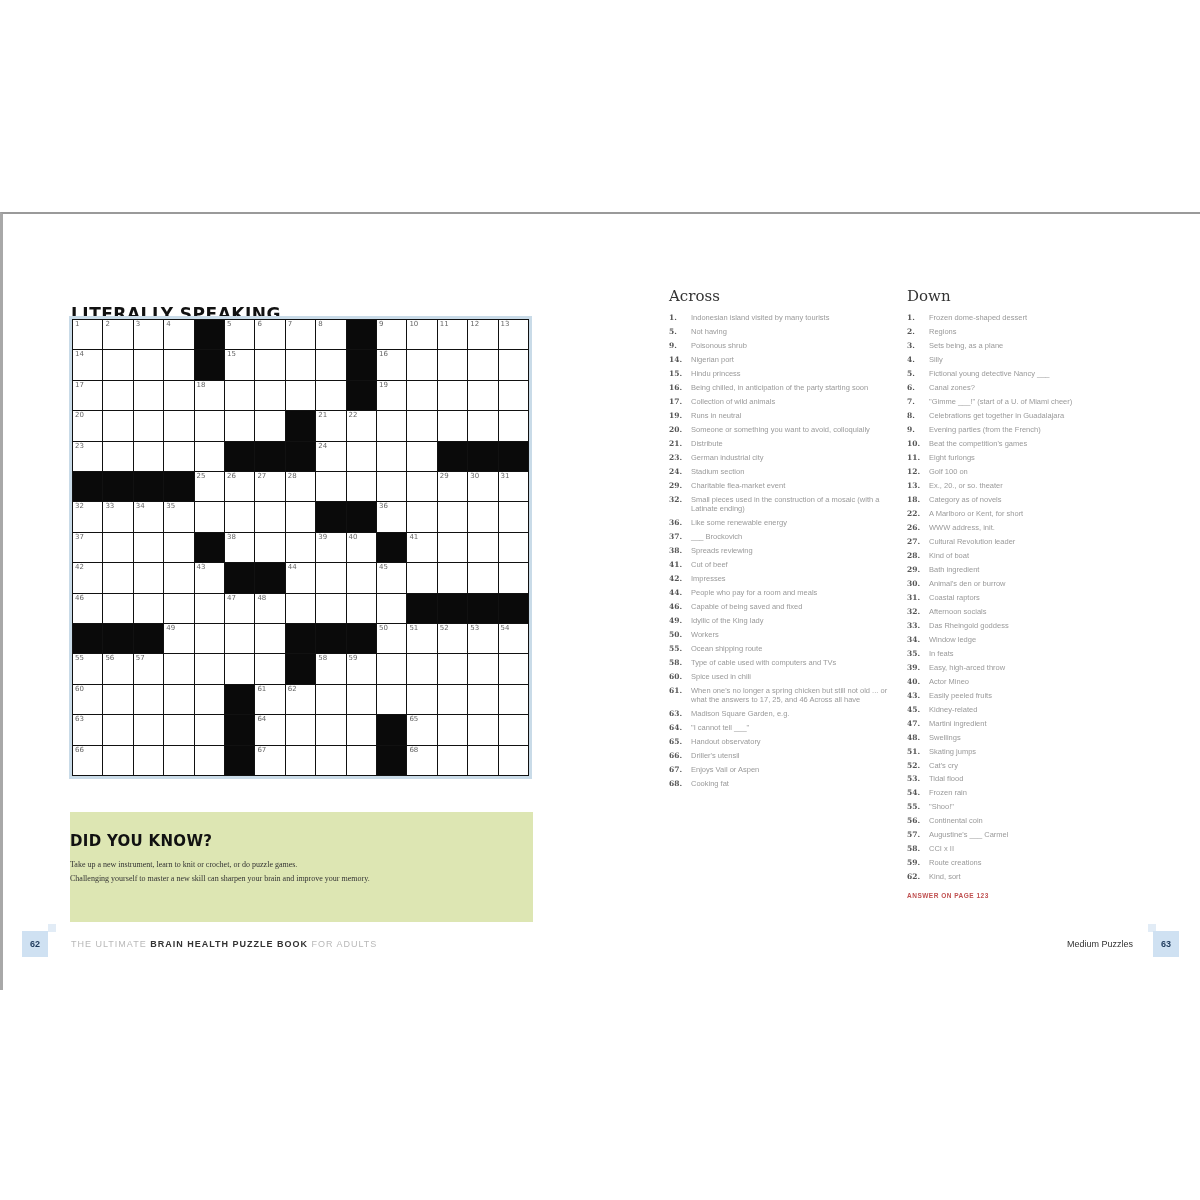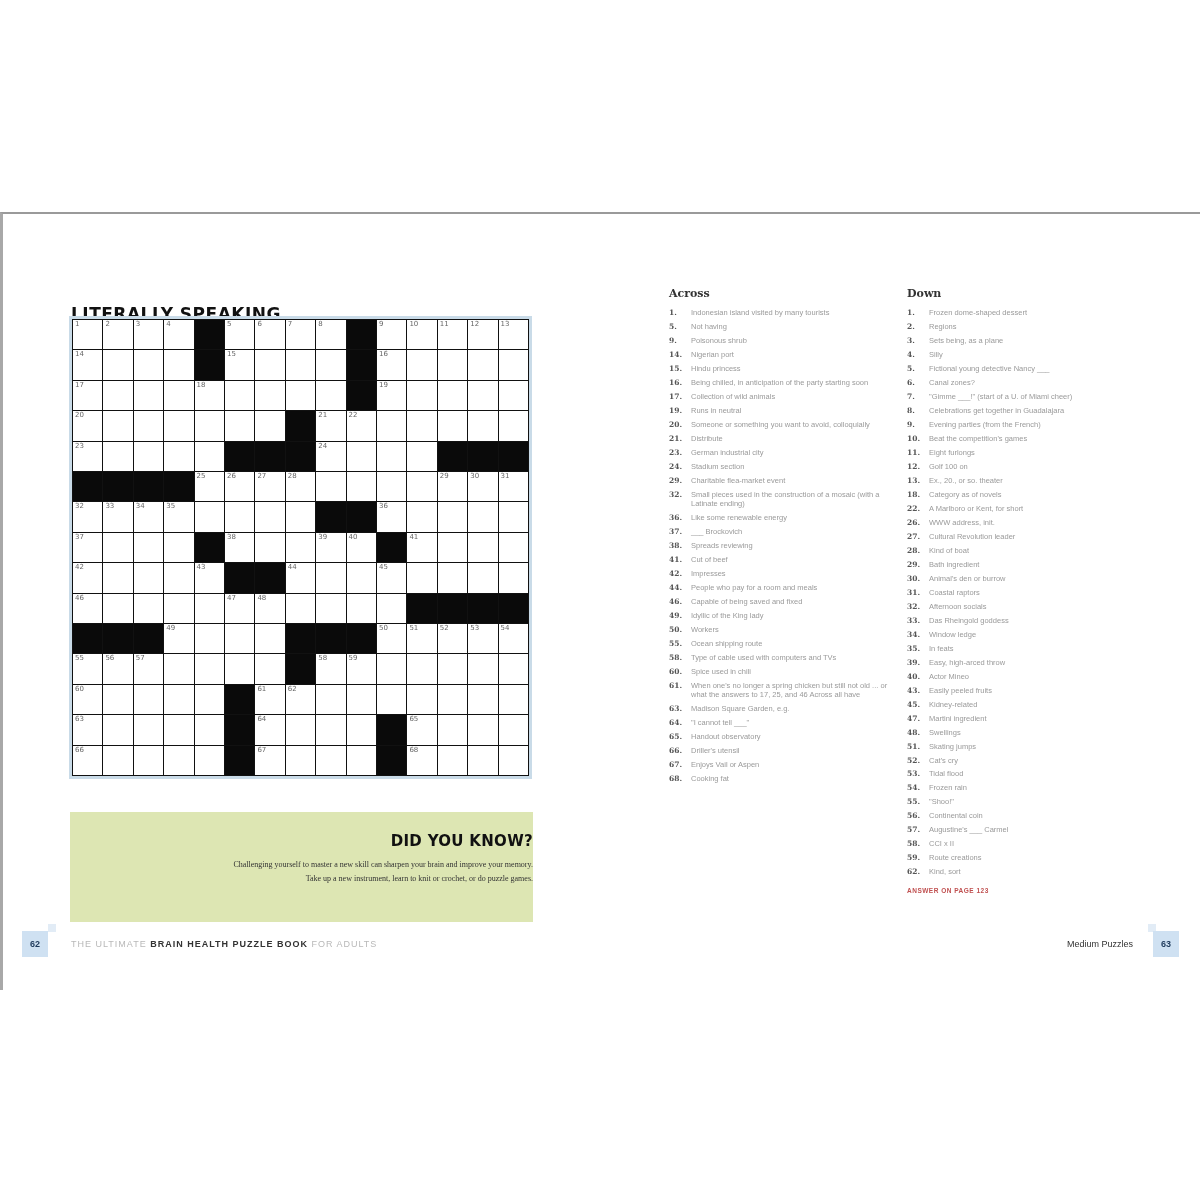--- a/index.html
+++ b/index.html
@@ -24,33 +24,33 @@
     width:457px; height:457px; background:#111; gap:1px; box-sizing:border-box; border:1px solid #111;
   }
   .cell { background:#fff; position:relative; }
   .cell.black { background:#0a0a0a; }
   .cell .num {
     position:absolute; left:2px; top:1px; font-size:7px; color:#666;
     font-family:"DejaVu Sans", sans-serif; line-height:1;
   }
   .dyk {
     position:absolute; left:70px; top:812px; width:463px; height:110px; background:#dde6b3;
-    text-align:right; box-sizing:border-box; padding-top:20px;
+    text-align:left; box-sizing:border-box; padding-top:20px;
   }
   .dyk-title {
     font-family:"DejaVu Sans", sans-serif; font-weight:bold; font-size:15px; color:#111; letter-spacing:0.3px;
   }
   .dyk-body {
     margin-top:8px; font-family:"Liberation Serif", serif; font-size:8px; color:#333; line-height:14px;
   }
   .clues-col { position:absolute; top:287px; }
   .clues-across { left:669px; width:230px; }
   .clues-down { left:907px; width:220px; }
   .clues-heading {
-    font-family:"DejaVu Serif", serif; font-weight:bold; font-size:11px; color:#333; margin-bottom:8px;
+    font-family:"DejaVu Serif", serif; font-weight:normal; font-size:15px; color:#333; margin-bottom:8px;
   }
   .clue { display:flex; font-size:7.5px; line-height:9.3px; color:#9a9a9a; margin-bottom:4.7px; }
   .clue .n { width:22px; flex:none; font-weight:bold; color:#555; font-family:"DejaVu Serif", serif; }
   .clue .t { flex:1; }
   .answer-note {
     margin-top:10px; font-size:6.5px; font-weight:bold; color:#c05050; letter-spacing:0.5px;
   }
   .footer-left {
     position:absolute; left:71px; top:939px; font-size:9px; letter-spacing:1px; color:#b8b8b8;
   }
@@ -435,22 +435,22 @@
       </div>
       <div class="cell"></div>
       <div class="cell"></div>
       <div class="cell"></div>
     </div>
 </div>
 
 <div class="dyk">
   <div class="dyk-title">DID YOU KNOW?</div>
   <div class="dyk-body">
+    <div>Take up a new instrument, learn to knit or crochet, or do puzzle games.</div>
     <div>Challenging yourself to master a new skill can sharpen your brain and improve your memory.</div>
-    <div>Take up a new instrument, learn to knit or crochet, or do puzzle games.</div>
   </div>
 </div>
 
 <div class="clues-col clues-across">
   <div class="clues-heading">Across</div>
   <div id="across-list">
       <div class="clue">
         <span class="n">1.</span>
         <span class="t">Indonesian island visited by many tourists</span>
       </div>

